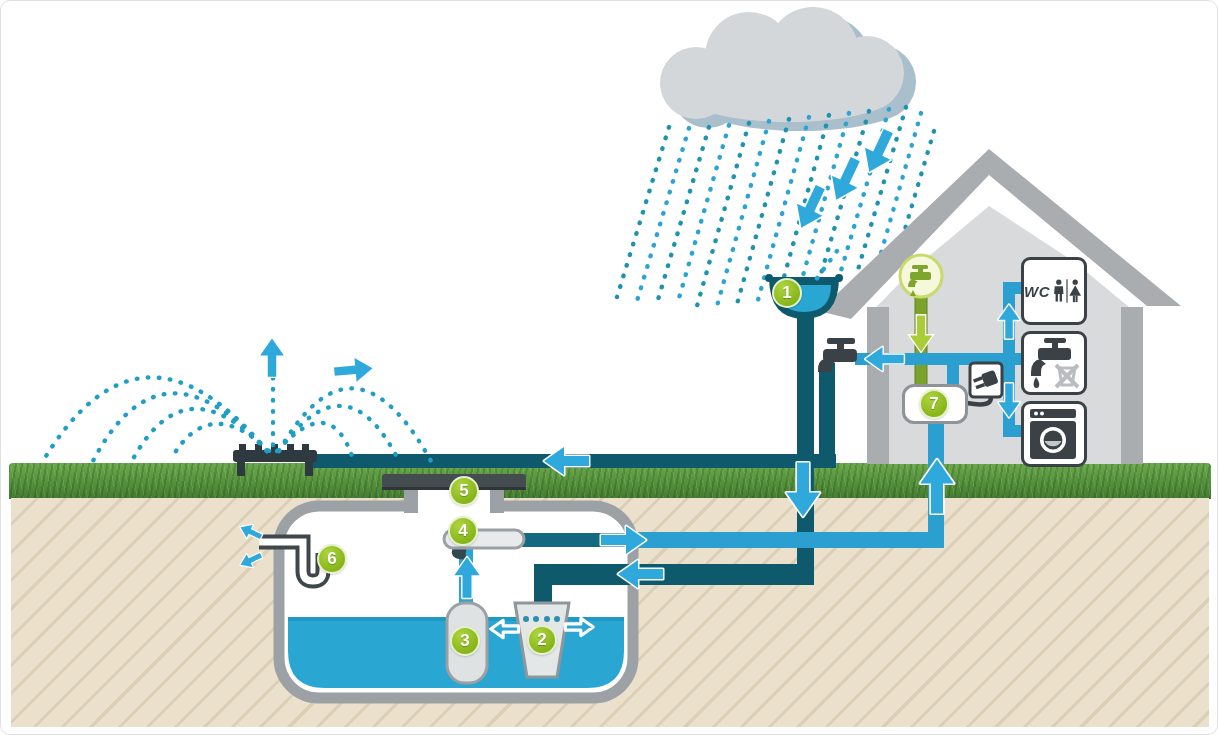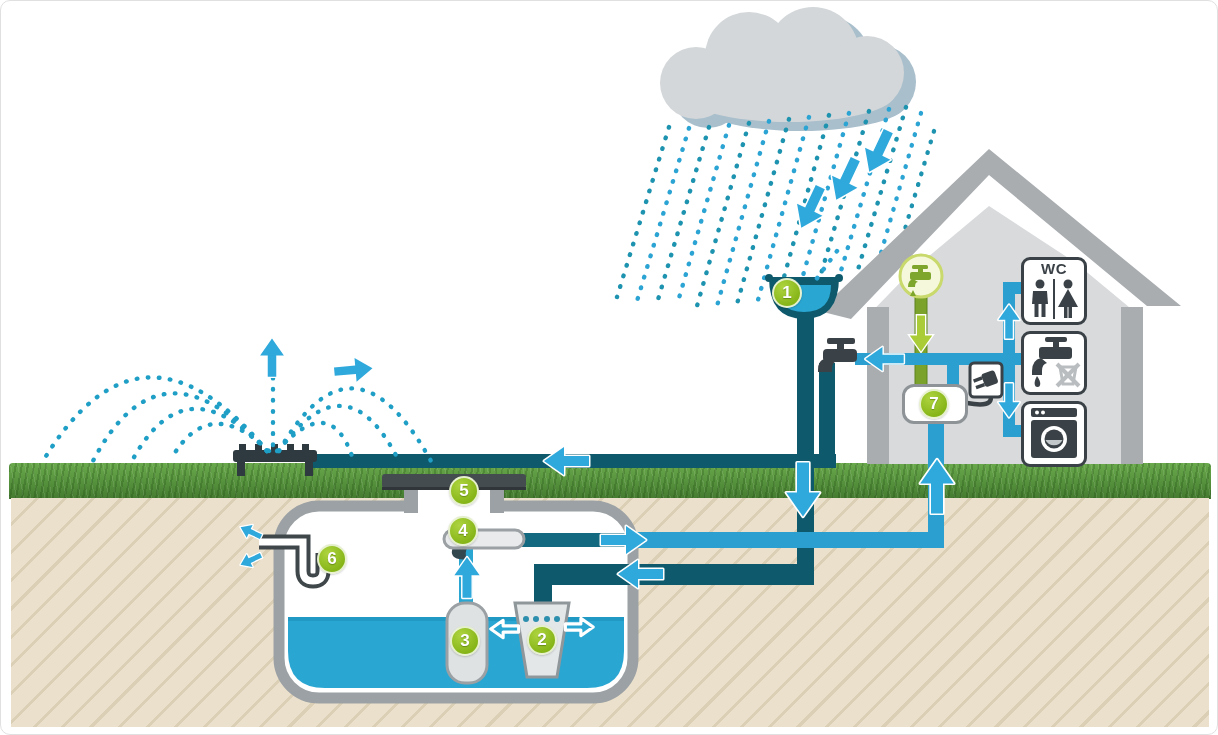--- a/index.html
+++ b/index.html
@@ -28,21 +28,21 @@
           background:radial-gradient(circle at 35% 28%, #aed43f, #86b518 72%);
           border:2px solid rgba(255,255,255,.78);box-sizing:border-box;
           color:#fff;font-weight:bold;font-size:17px;line-height:26px;text-align:center;
           text-shadow:0 1px 1px rgba(60,90,0,.5);box-shadow:0 1px 2px rgba(0,0,0,.18);}
   .m1{left:771px;top:277px;} .m2{left:526px;top:624px;} .m3{left:449px;top:625px;}
   .m4{left:447px;top:515px;} .m5{left:448px;top:475px;} .m6{left:316px;top:543px;}
   .m7{left:918px;top:388px;}
   .ctrlbox{position:absolute;left:901px;top:383px;width:66px;height:40px;background:#fff;
            border:3px solid #8d9397;border-radius:12px;box-sizing:border-box;}
   .sign{position:absolute;background:#fff;border:3.5px solid var(--sign_dark);border-radius:9px;
-        box-sizing:border-box;display:flex;flex-direction:column;align-items:center;justify-content:flex-start;}
+        box-sizing:border-box;display:flex;flex-direction:row;align-items:center;justify-content:flex-start;font-style:italic;}
   .sign-wc{left:1020px;top:256px;width:66px;height:68px;}
   .sign-faucet{left:1020px;top:330px;width:66px;height:64px;}
   .sign-washer{left:1020px;top:400px;width:66px;height:66px;}
   .wc-label{font-weight:bold;font-size:15px;color:var(--sign_dark);letter-spacing:.5px;line-height:16px;margin-top:1px;}
   .rain-a{stroke:#1d93b0;} .rain-b{stroke:#2ba4d4;}
   .dots{fill:none;stroke-width:4.4;stroke-linecap:round;stroke-dasharray:.6 10.5;}
   .spray{stroke:#1f9fc6;}
 </style>
 </head>
 <body>

